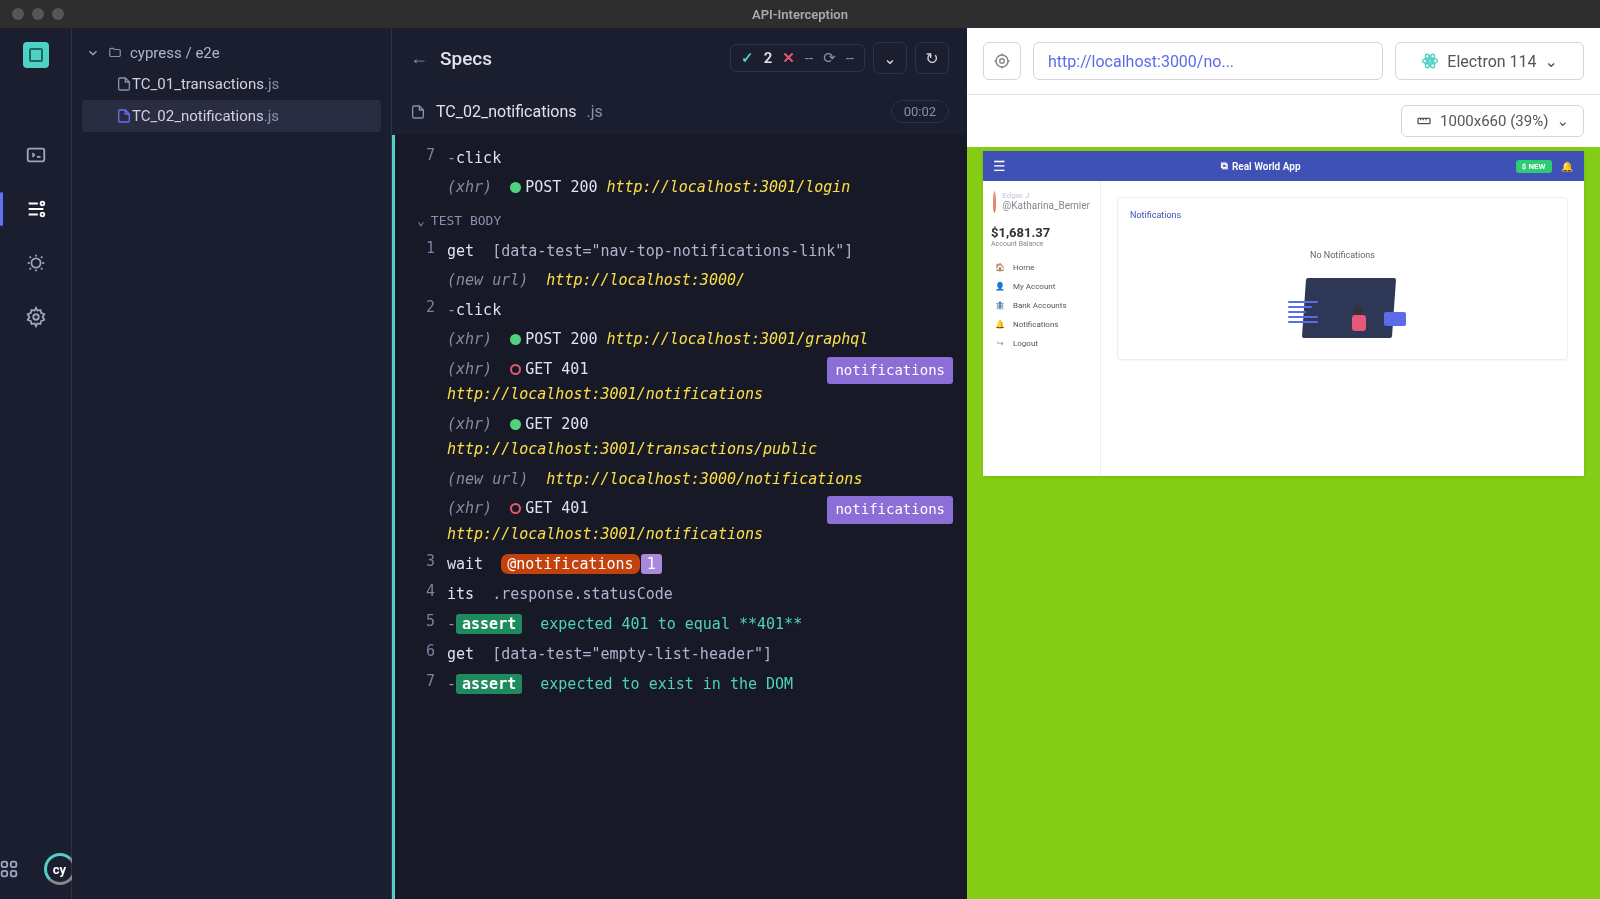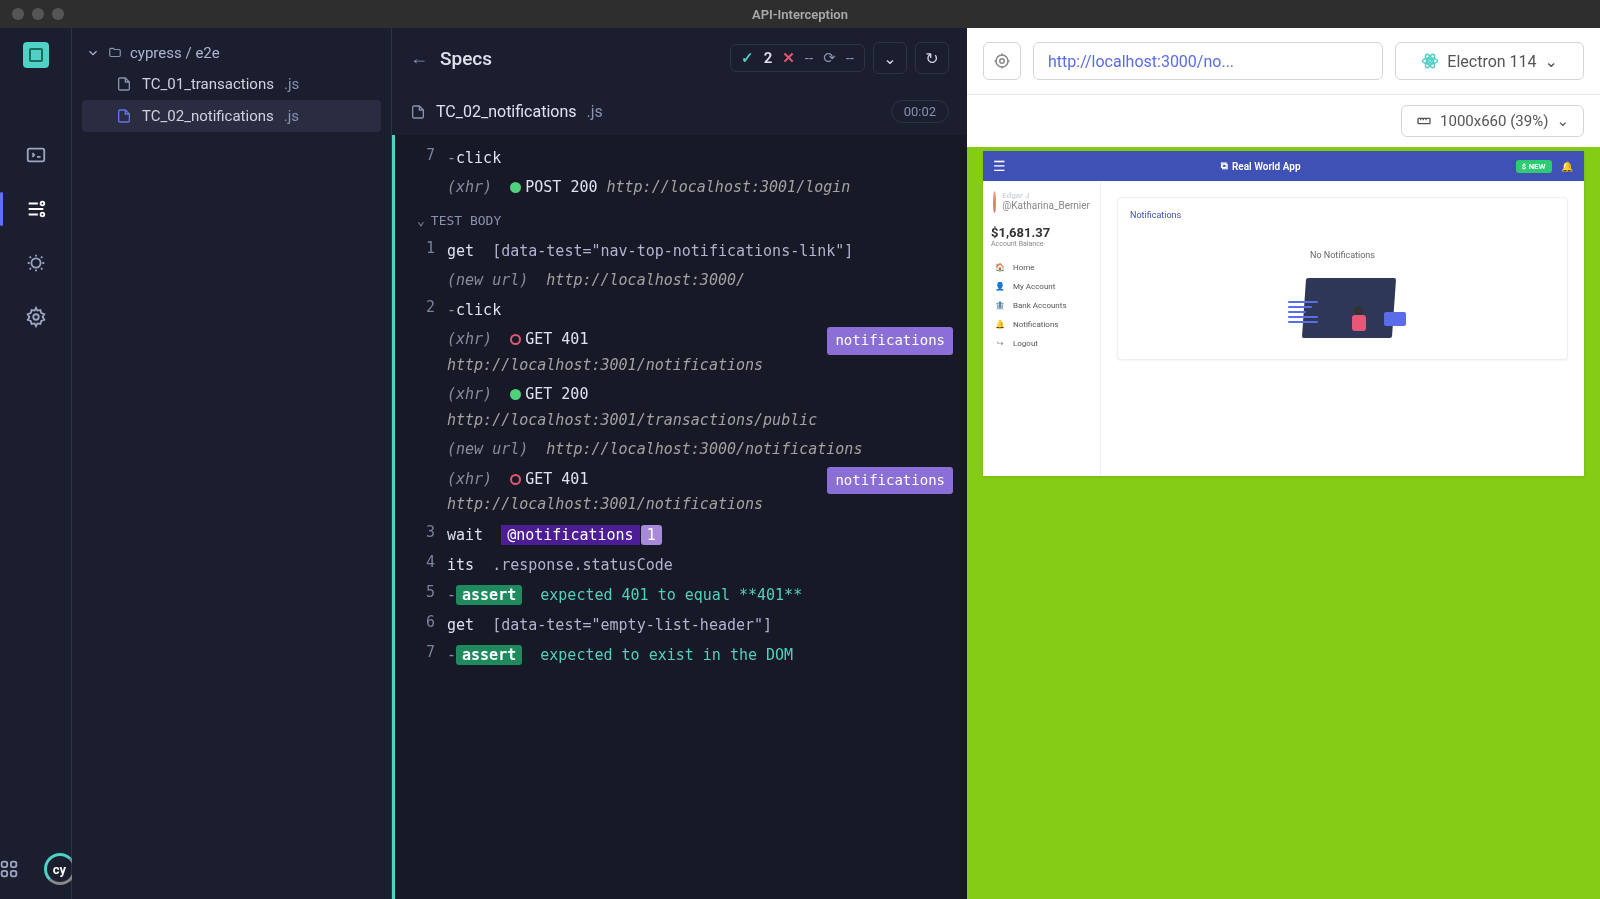--- a/index.html
+++ b/index.html
@@ -26,21 +26,21 @@
 .cy-logo{width:32px;height:32px;border-radius:50%;border:3px solid #4fd1c5;display:flex;align-items:center;justify-content:center;color:#fff;font-size:13px;font-weight:700;border-right-color:#888;border-bottom-color:#888}
 
 
 .spec-list{width:320px;background:#1b1e2e;border-right:1px solid #2e3247;padding:10px}
 .spec-search{display:flex;align-items:center;gap:12px;padding:8px 6px;margin-bottom:10px}
 .spec-search svg{width:18px;height:18px}
 .spec-search-input{flex:1;font-size:18px;color:#8b90b0;background:none}
 .spec-plus{width:24px;height:24px;color:#d0d2e0;font-size:22px;font-weight:300;cursor:pointer;text-align:center}
 .folder-row{display:flex;align-items:center;gap:8px;padding:6px 4px;color:#b0b4d0;font-size:15px}
 .folder-row svg{width:14px;height:14px}
-.file-row{display:flex;align-items:center;gap:10px;padding:7px 4px 7px 34px;font-size:15px;border-radius:4px;cursor:pointer}
+.file-row{display:flex;align-items:center;gap:0;padding:7px 4px 7px 34px;font-size:15px;border-radius:4px;cursor:pointer}
 .file-row.selected{background:#2a2d42}
 .file-icon{width:16px;height:18px;flex-shrink:0}
 .file-row .fname{color:#d0d2e0}
 .file-row .fext{color:#8b90b0}
 
 
 .reporter{width:575px;background:#1b1e2e;display:flex;flex-direction:column}
 .reporter-head{display:flex;align-items:center;padding:14px 18px;gap:12px}
 .reporter-head .back{color:#8b90b0;font-size:18px;cursor:pointer}
 .reporter-head h1{font-size:19px;font-weight:500;color:#e0e2f0}
@@ -58,27 +58,27 @@
 
 .log{flex:1;background:#171926;border-left:3px solid #4fd1c5;padding:8px 0;font-size:15px;overflow-y:auto}
 .log-row{display:flex;padding:3px 14px 3px 22px;gap:12px}
 .log-row .num{width:18px;text-align:right;color:#7a809e;flex-shrink:0}
 .log-row .body{flex:1;line-height:1.6}
 .log-sub{padding:2px 14px 2px 52px;line-height:1.7}
 .log-section{padding:10px 14px 8px 22px;color:#8b90b0;font-size:13px;display:flex;align-items:center;gap:6px}
 .c-cmd{color:#e0e2f0}
 .c-dash{color:#8b90b0}
 .c-xhr{color:#888c9f;font-style:italic}
-.c-url{color:#a3a3a3;font-style:italic}
+.c-url{color:#fde047;font-style:italic}
 .c-method{color:#e0e2f0}
 .c-status{color:#e0e2f0}
 .c-sel{color:#b0b4d0}
 .c-assert-kw{background:#1e8a5e;color:#fff;padding:1px 6px;border-radius:3px;font-weight:600}
 .c-assert-txt{color:#4fd1bd}
-.c-alias{background:#4c1d95;color:#fff;padding:1px 6px;border-radius:0}
+.c-alias{background:#c2410c;color:#fff;padding:1px 6px;border-radius:7px}
 .c-alias-num{background:#a78bda;color:#fff;padding:1px 6px;border-radius:3px;margin-left:1px}
 .badge-alias{background:#8b6fd6;color:#fff;padding:2px 8px;border-radius:3px;font-size:14px;float:right;margin-left:8px}
 .ind{display:inline-block;width:11px;height:11px;border-radius:50%;margin-right:4px;vertical-align:middle}
 .ind.ok{background:#4fd17e}
 .ind.err{border:2px solid #e45770}
 
 
 .preview{flex:1;background:#84cc16;display:flex;flex-direction:column}
 .url-bar{display:flex;gap:12px;padding:14px 16px;background:#fff;border-bottom:1px solid #e5e5e5}
 .url-target{width:38px;height:38px;border:1px solid #d5d5d5;border-radius:6px;display:flex;align-items:center;justify-content:center;color:#888;cursor:pointer}
@@ -238,20 +238,21 @@
         <div class="log-section"><span>⌄</span> TEST BODY</div>
         <div class="log-row mono">
           <span class="num">1</span>
           <div class="body"><span class="c-cmd">get</span>&nbsp;&nbsp;<span class="c-sel">[data-test="nav-top-notifications-link"]</span></div>
         </div>
         <div class="log-sub mono"><span class="c-xhr">(new url)</span>&nbsp;&nbsp;<span class="c-url">http://localhost:3000/</span></div>
         <div class="log-row mono">
           <span class="num">2</span>
           <div class="body"><span class="c-dash">-</span><span class="c-cmd">click</span></div>
         </div>
+        <div class="log-sub mono"><span class="c-xhr">(xhr)</span>&nbsp;&nbsp;<span class="ind ok"></span><span class="c-method">POST</span> <span class="c-status">200</span> <span class="c-url">http://localhost:3001/graphql</span></div>
         <div class="log-sub mono"><span class="badge-alias">notifications</span><span class="c-xhr">(xhr)</span>&nbsp;&nbsp;<span class="ind err"></span><span class="c-method">GET</span> <span class="c-status">401</span> <span class="c-url">http://localhost:3001/notifications</span></div>
         <div class="log-sub mono"><span class="c-xhr">(xhr)</span>&nbsp;&nbsp;<span class="ind ok"></span><span class="c-method">GET</span> <span class="c-status">200</span> <span class="c-url">http://localhost:3001/transactions/public</span></div>
         <div class="log-sub mono"><span class="c-xhr">(new url)</span>&nbsp;&nbsp;<span class="c-url">http://localhost:3000/notifications</span></div>
         <div class="log-sub mono"><span class="badge-alias">notifications</span><span class="c-xhr">(xhr)</span>&nbsp;&nbsp;<span class="ind err"></span><span class="c-method">GET</span> <span class="c-status">401</span> <span class="c-url">http://localhost:3001/notifications</span></div>
         <div class="log-row mono">
           <span class="num">3</span>
           <div class="body"><span class="c-cmd">wait</span>&nbsp;&nbsp;<span class="c-alias">@notifications</span><span class="c-alias-num">1</span></div>
         </div>
         <div class="log-row mono">
           <span class="num">4</span>

